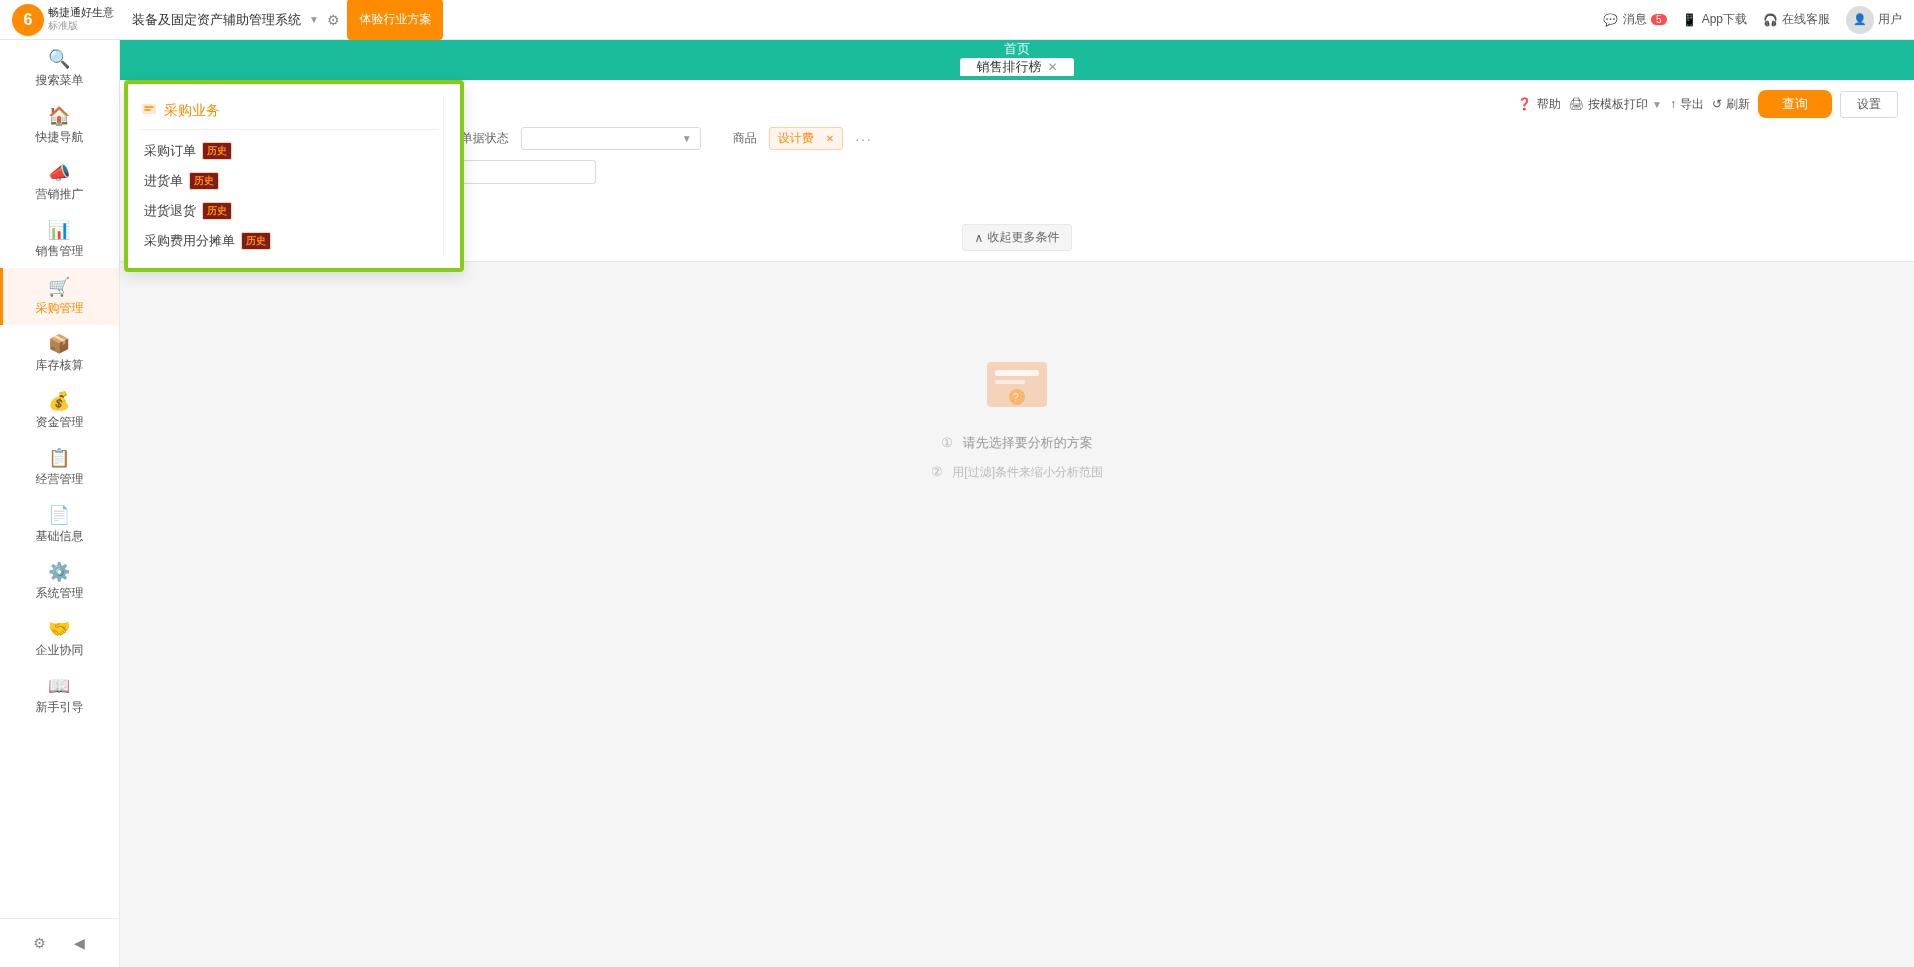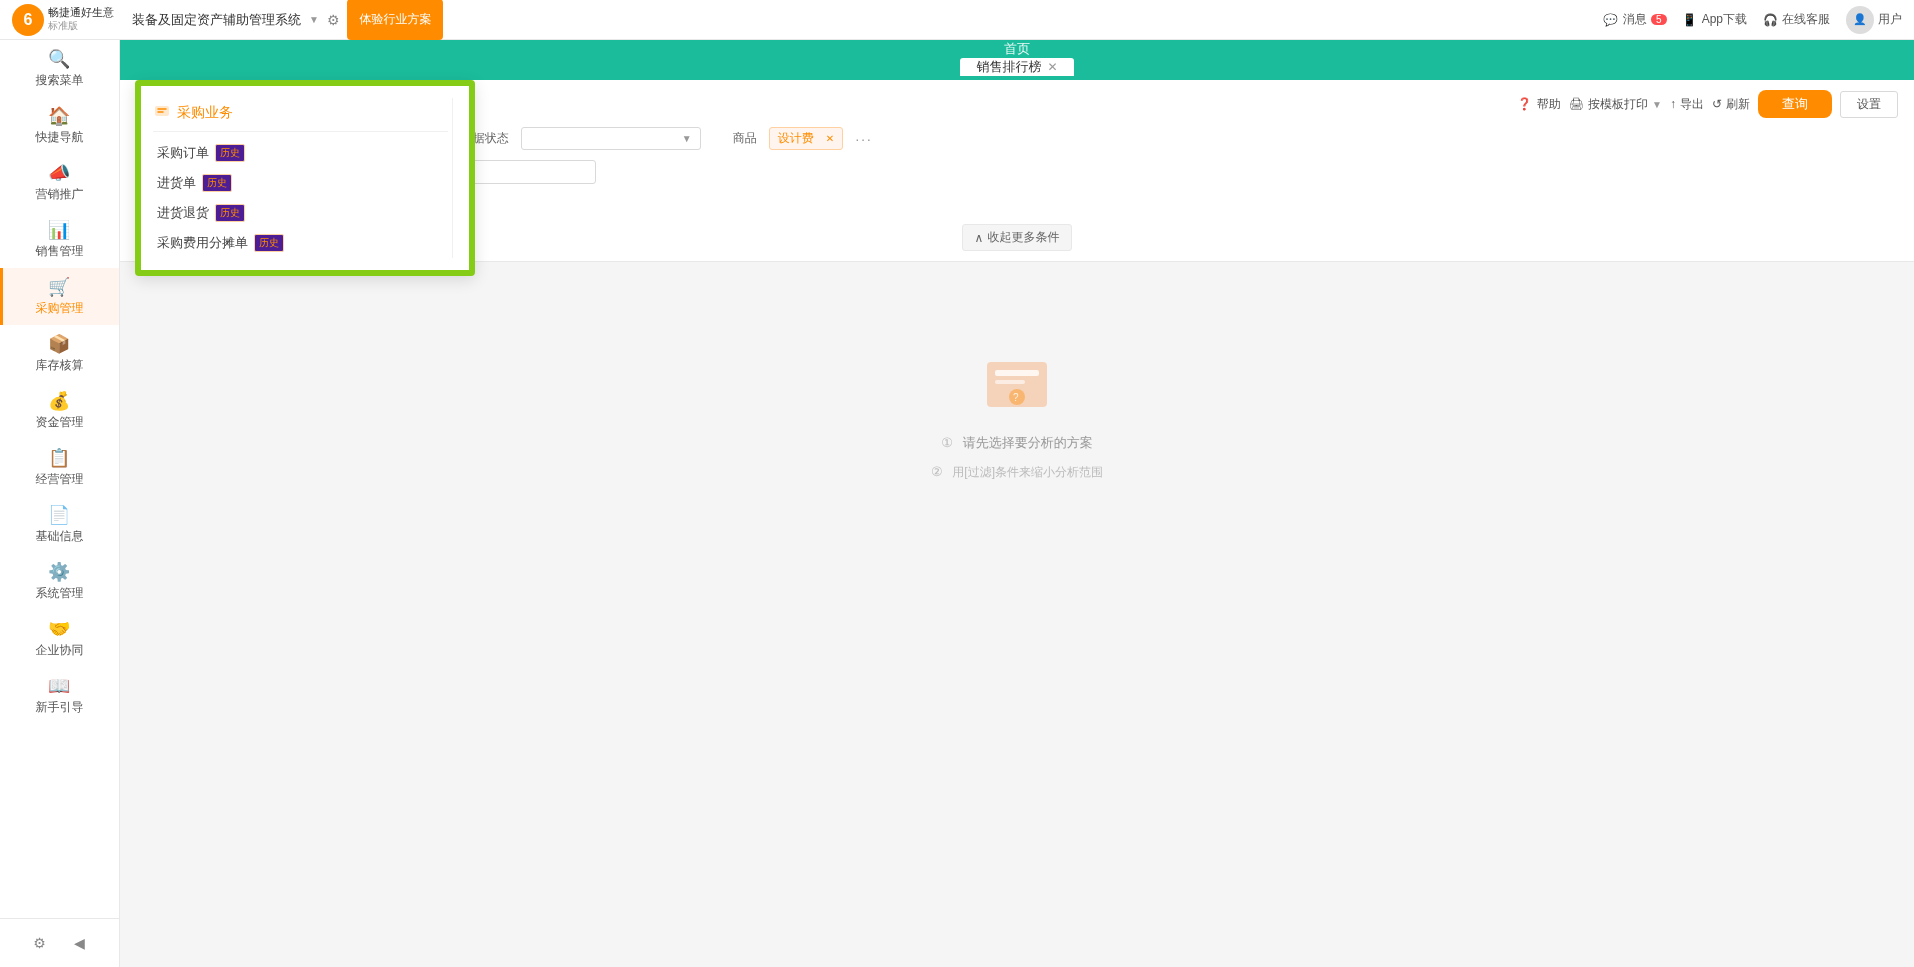--- a/index.html
+++ b/index.html
@@ -334,23 +334,23 @@
       height: 80px;
       position: relative;
     }
     .empty-text { color: #999; font-size: 13px; }
     .empty-hint { color: #bbb; font-size: 12px; }
 
     
     .dropdown-menu {
       position: fixed;
       top: 80px;
-      left: 135px;
-      background: #fff;
-      border: 6px solid #84cc16;
+      left: 124px;
+      background: #fff;
+      border: 4px solid #84cc16;
       border-radius: 4px;
       box-shadow: 0 4px 16px rgba(0,0,0,0.12);
       z-index: 2000;
       display: flex;
       padding: 12px;
       min-width: 340px;
     }
     .menu-section { flex: 1; }
     .menu-section-title {
       display: flex;
@@ -368,26 +368,27 @@
     .menu-item {
       display: flex;
       align-items: center;
       gap: 6px;
       padding: 6px 4px;
       cursor: pointer;
       color: #444;
       font-size: 13px;
     }
     .history-badge {
-      background: #4c1d95;
+      background: #7f1d1d;
       border: 1px solid #ffd0a0;
       color: #ff8c00;
       font-size: 10px;
       padding: 1px 4px;
       border-radius: 2px;
+      font-weight: bold;
     }
     .menu-divider {
       width: 1px;
       background: #f0f0f0;
       margin: 0 4px;
     }
   </style>
 </head>
 <body>
 

